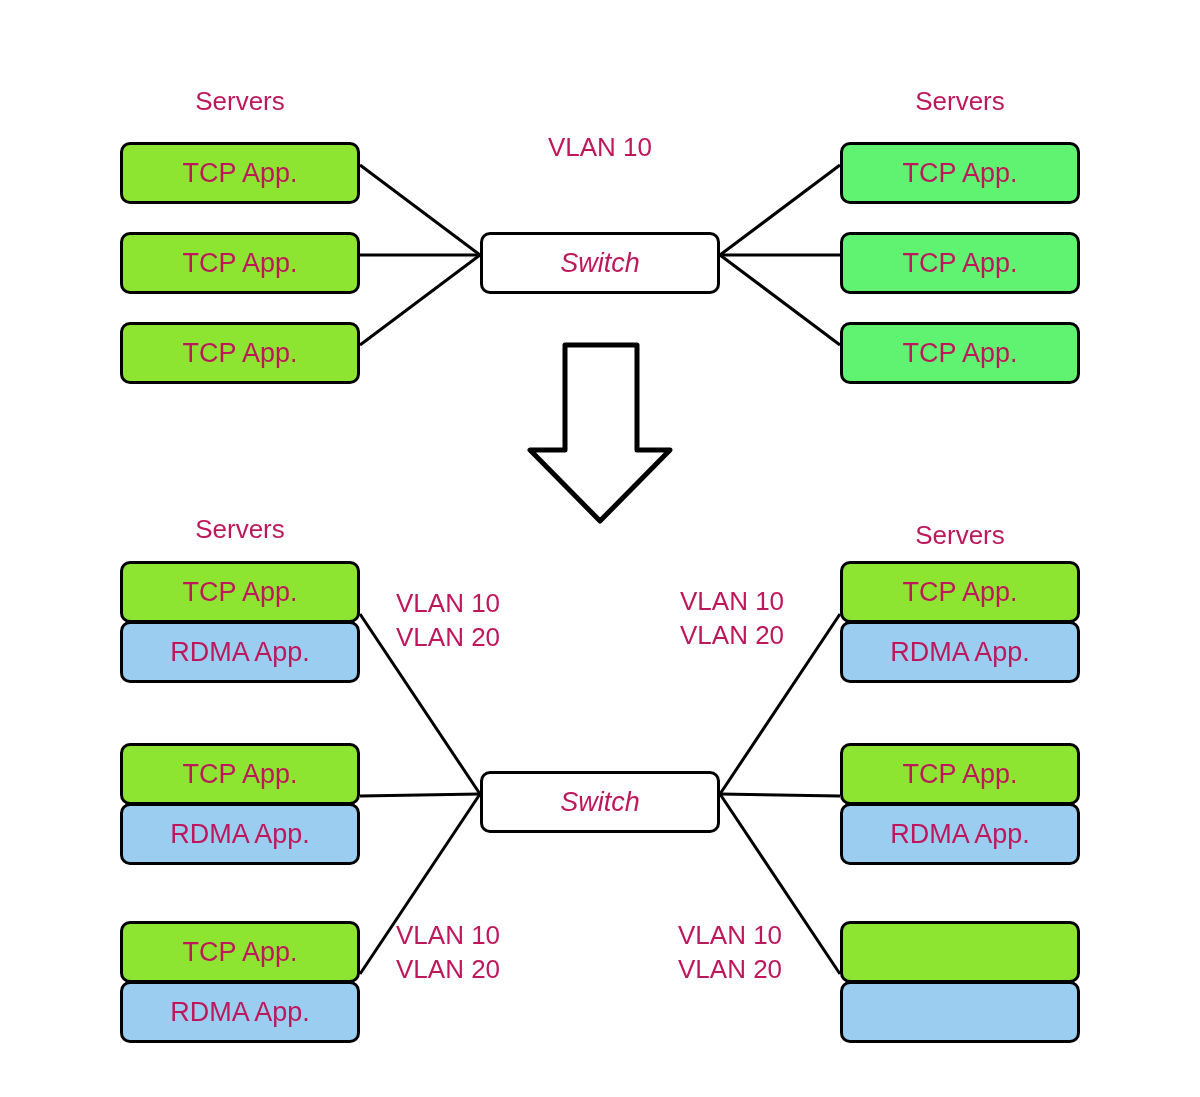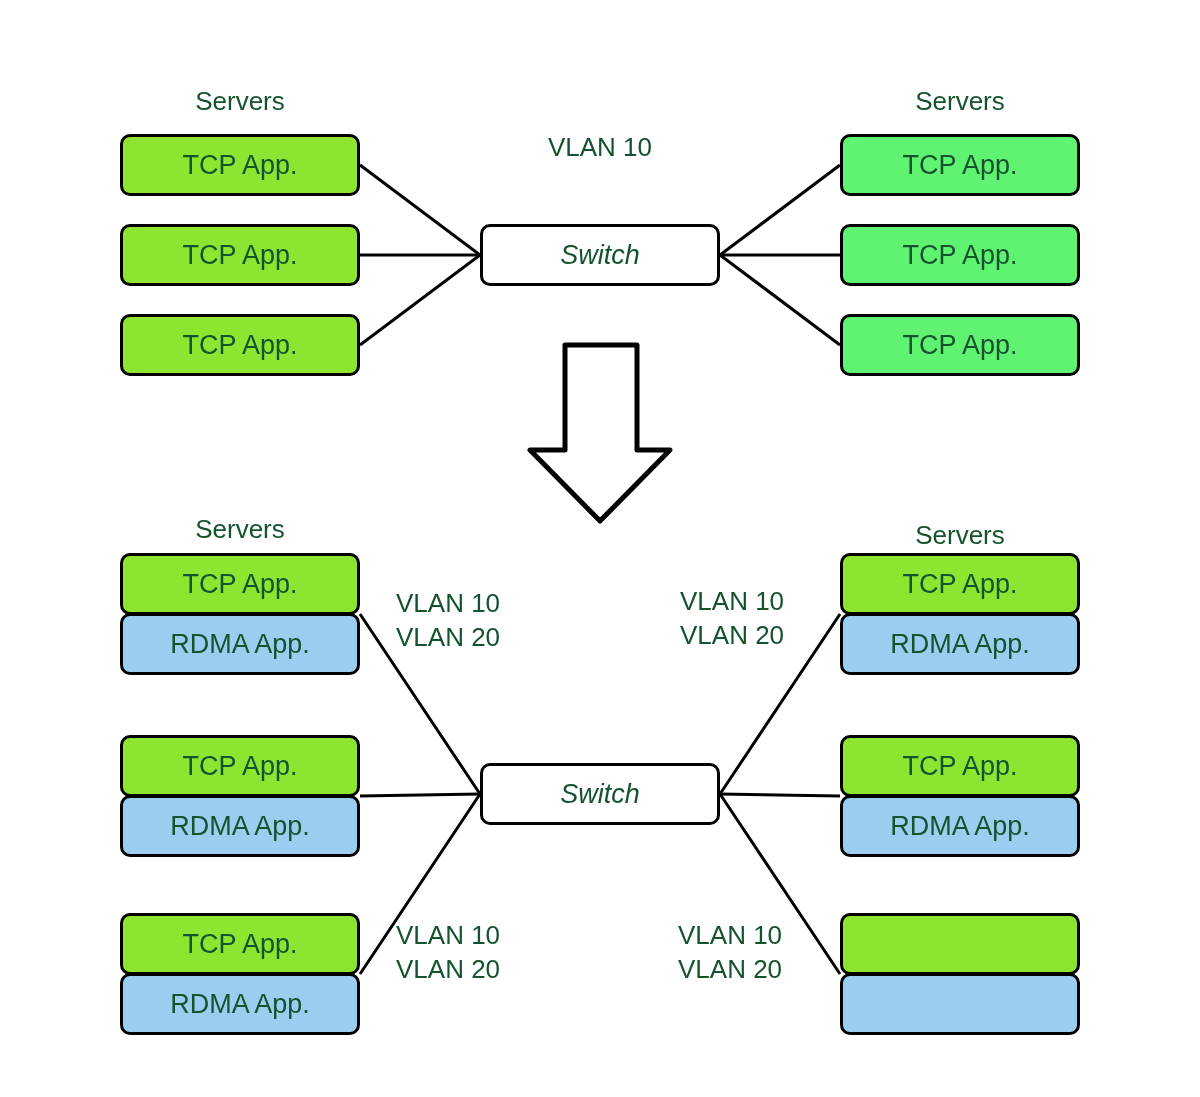--- a/index.html
+++ b/index.html
@@ -2,21 +2,21 @@
 <html style="--background: #ffffff; --stroke: #000000; --green_primary: #8de431; --green_alt: #5ff371; --blue_rdma: #9bcdf1;"><head>
 <meta charset="utf-8">
 <style>
   html, body { margin: 0; padding: 0; background: #ffffff; }
   .canvas {
     position: relative;
     width: 1200px;
     height: 1097px;
     background: var(--background, #ffffff);
     font-family: "Liberation Sans", sans-serif;
-    color: #14532d;
+    color: #be185d;
     overflow: hidden;
   }
   .layer {
     position: absolute;
     left: 0; top: 0;
     width: 1200px; height: 1097px;
   }
   .layer line {
     stroke: var(--stroke, #000);
     stroke-width: 3;
@@ -33,20 +33,21 @@
     box-sizing: border-box;
     width: 240px;
     height: 62px;
     border: 3px solid var(--stroke, #000);
     border-radius: 10px;
     display: flex;
     align-items: center;
     justify-content: center;
     font-size: 27px;
     white-space: nowrap;
+    margin-top: 8px;
   }
   .green-a { background: var(--green_primary, #8de431); }
   .green-b { background: var(--green_alt, #5ff371); }
   .blue    { background: var(--blue_rdma, #9bcdf1); }
   .white   { background: #ffffff; font-style: italic; }
   .title {
     position: absolute;
     width: 240px;
     text-align: center;
     font-size: 26px;

